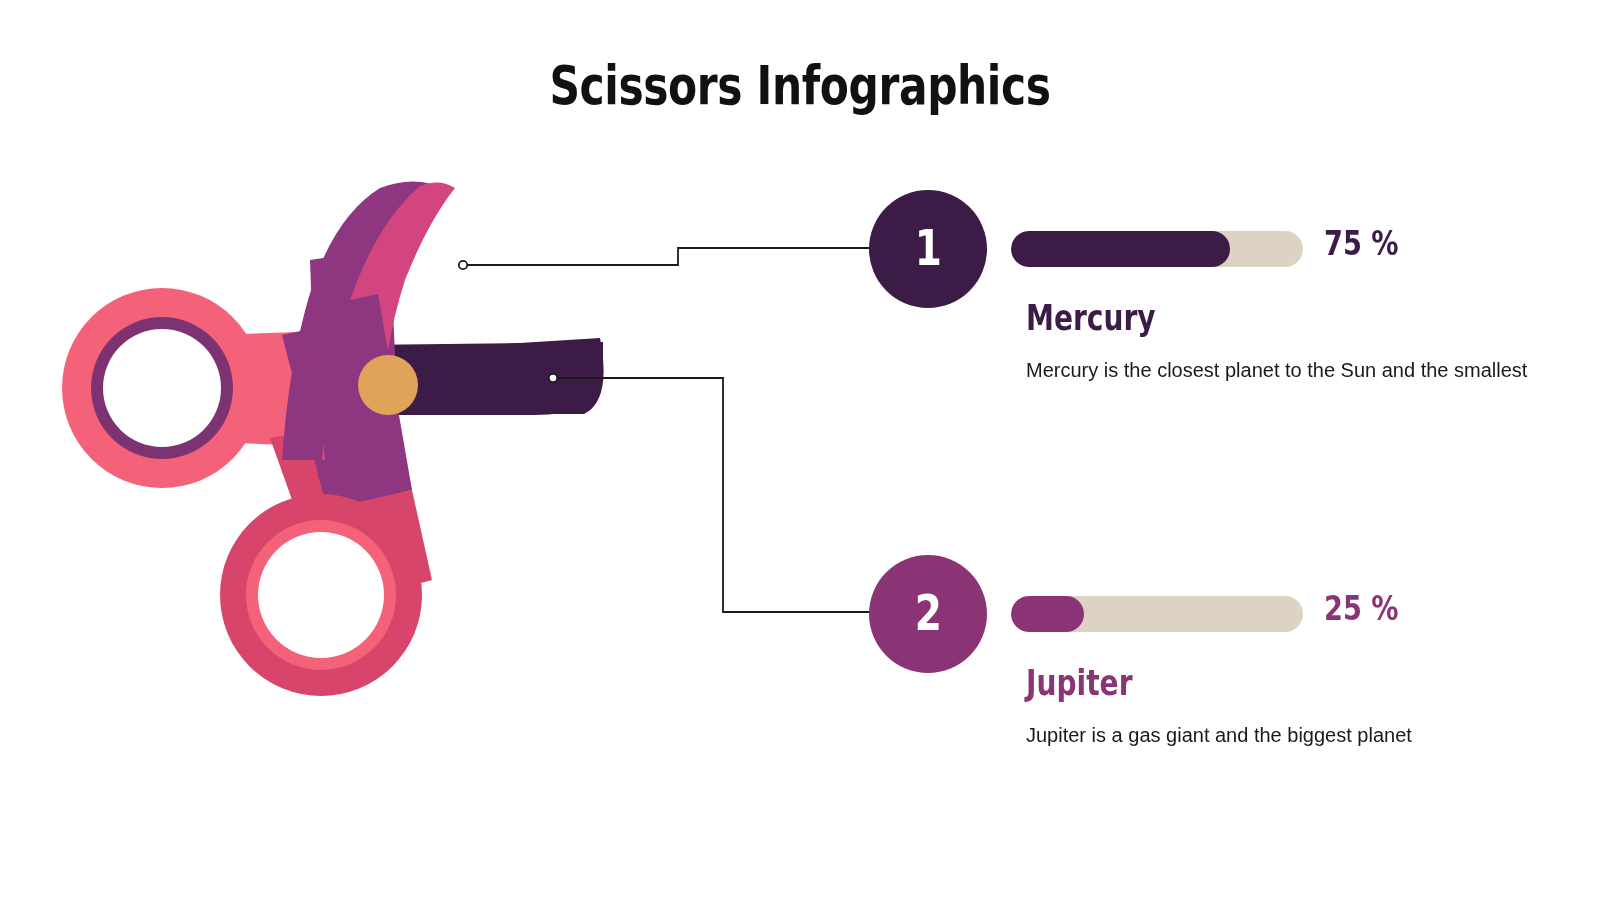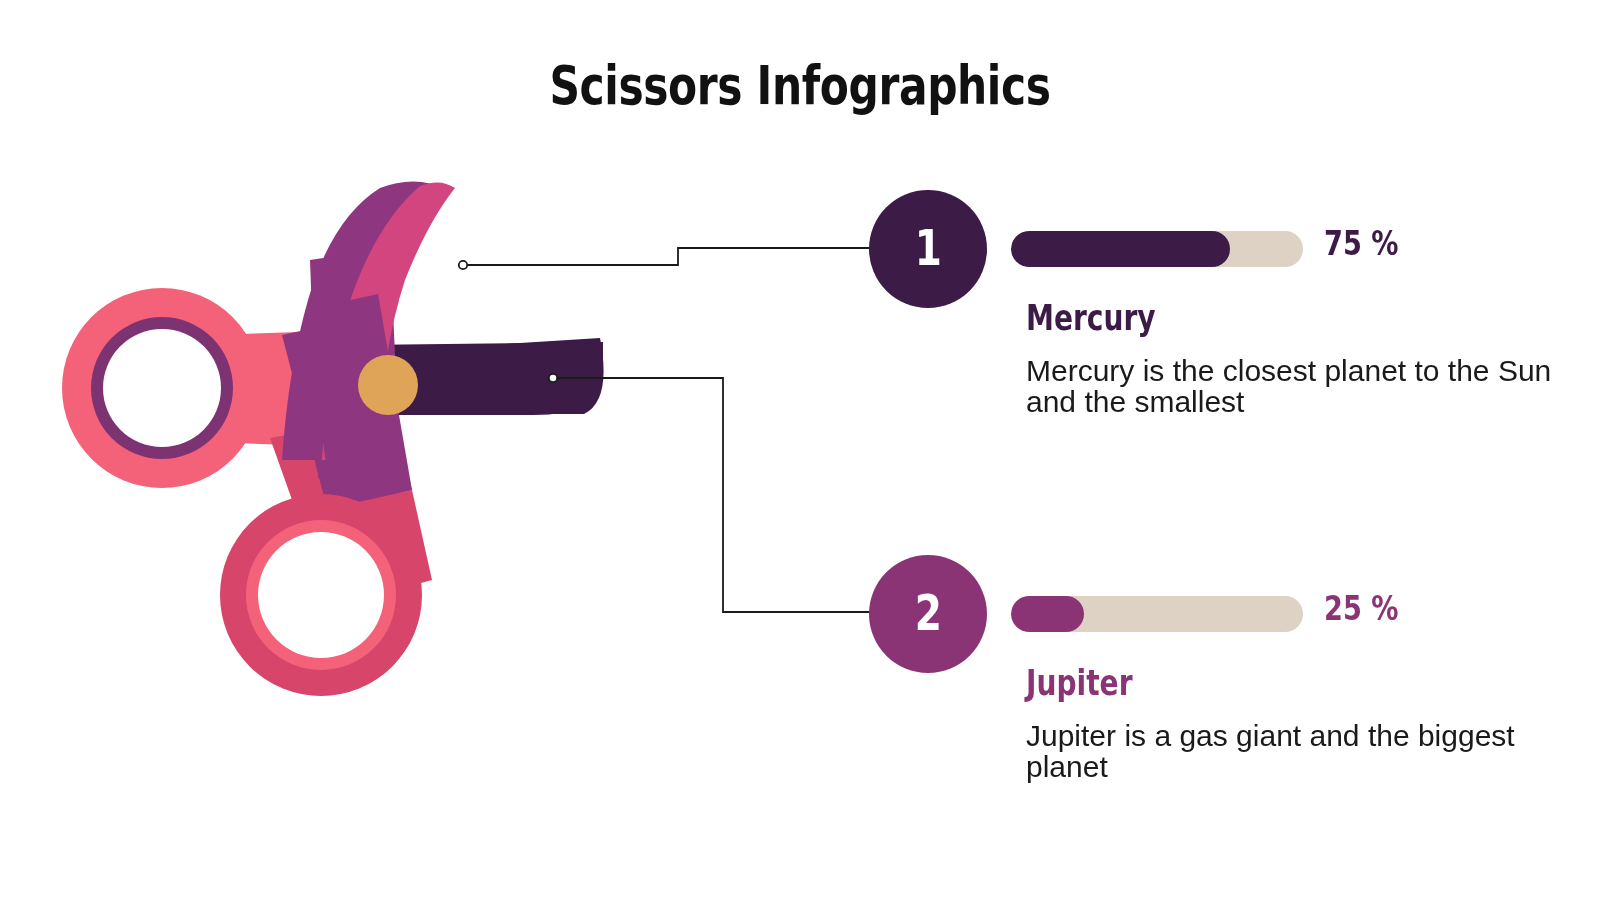--- a/index.html
+++ b/index.html
@@ -106,21 +106,21 @@
     font-weight:bold;
     transform:scaleX(0.78);
     transform-origin:left top;
     white-space:nowrap;
   }
   .item-desc {
     position:absolute;
     left:157px; top:165px;
     width:560px;
     font-family:"Liberation Sans", sans-serif;
-    font-size:30px;
+    font-size:20px;
     line-height:31px;
     color:#1a1a1a;
   }
 </style>
 </head>
 <body style="background: rgb(255, 255, 255);">
 
 <div class="slide">
 
   <div class="title">Scissors Infographics</div>

